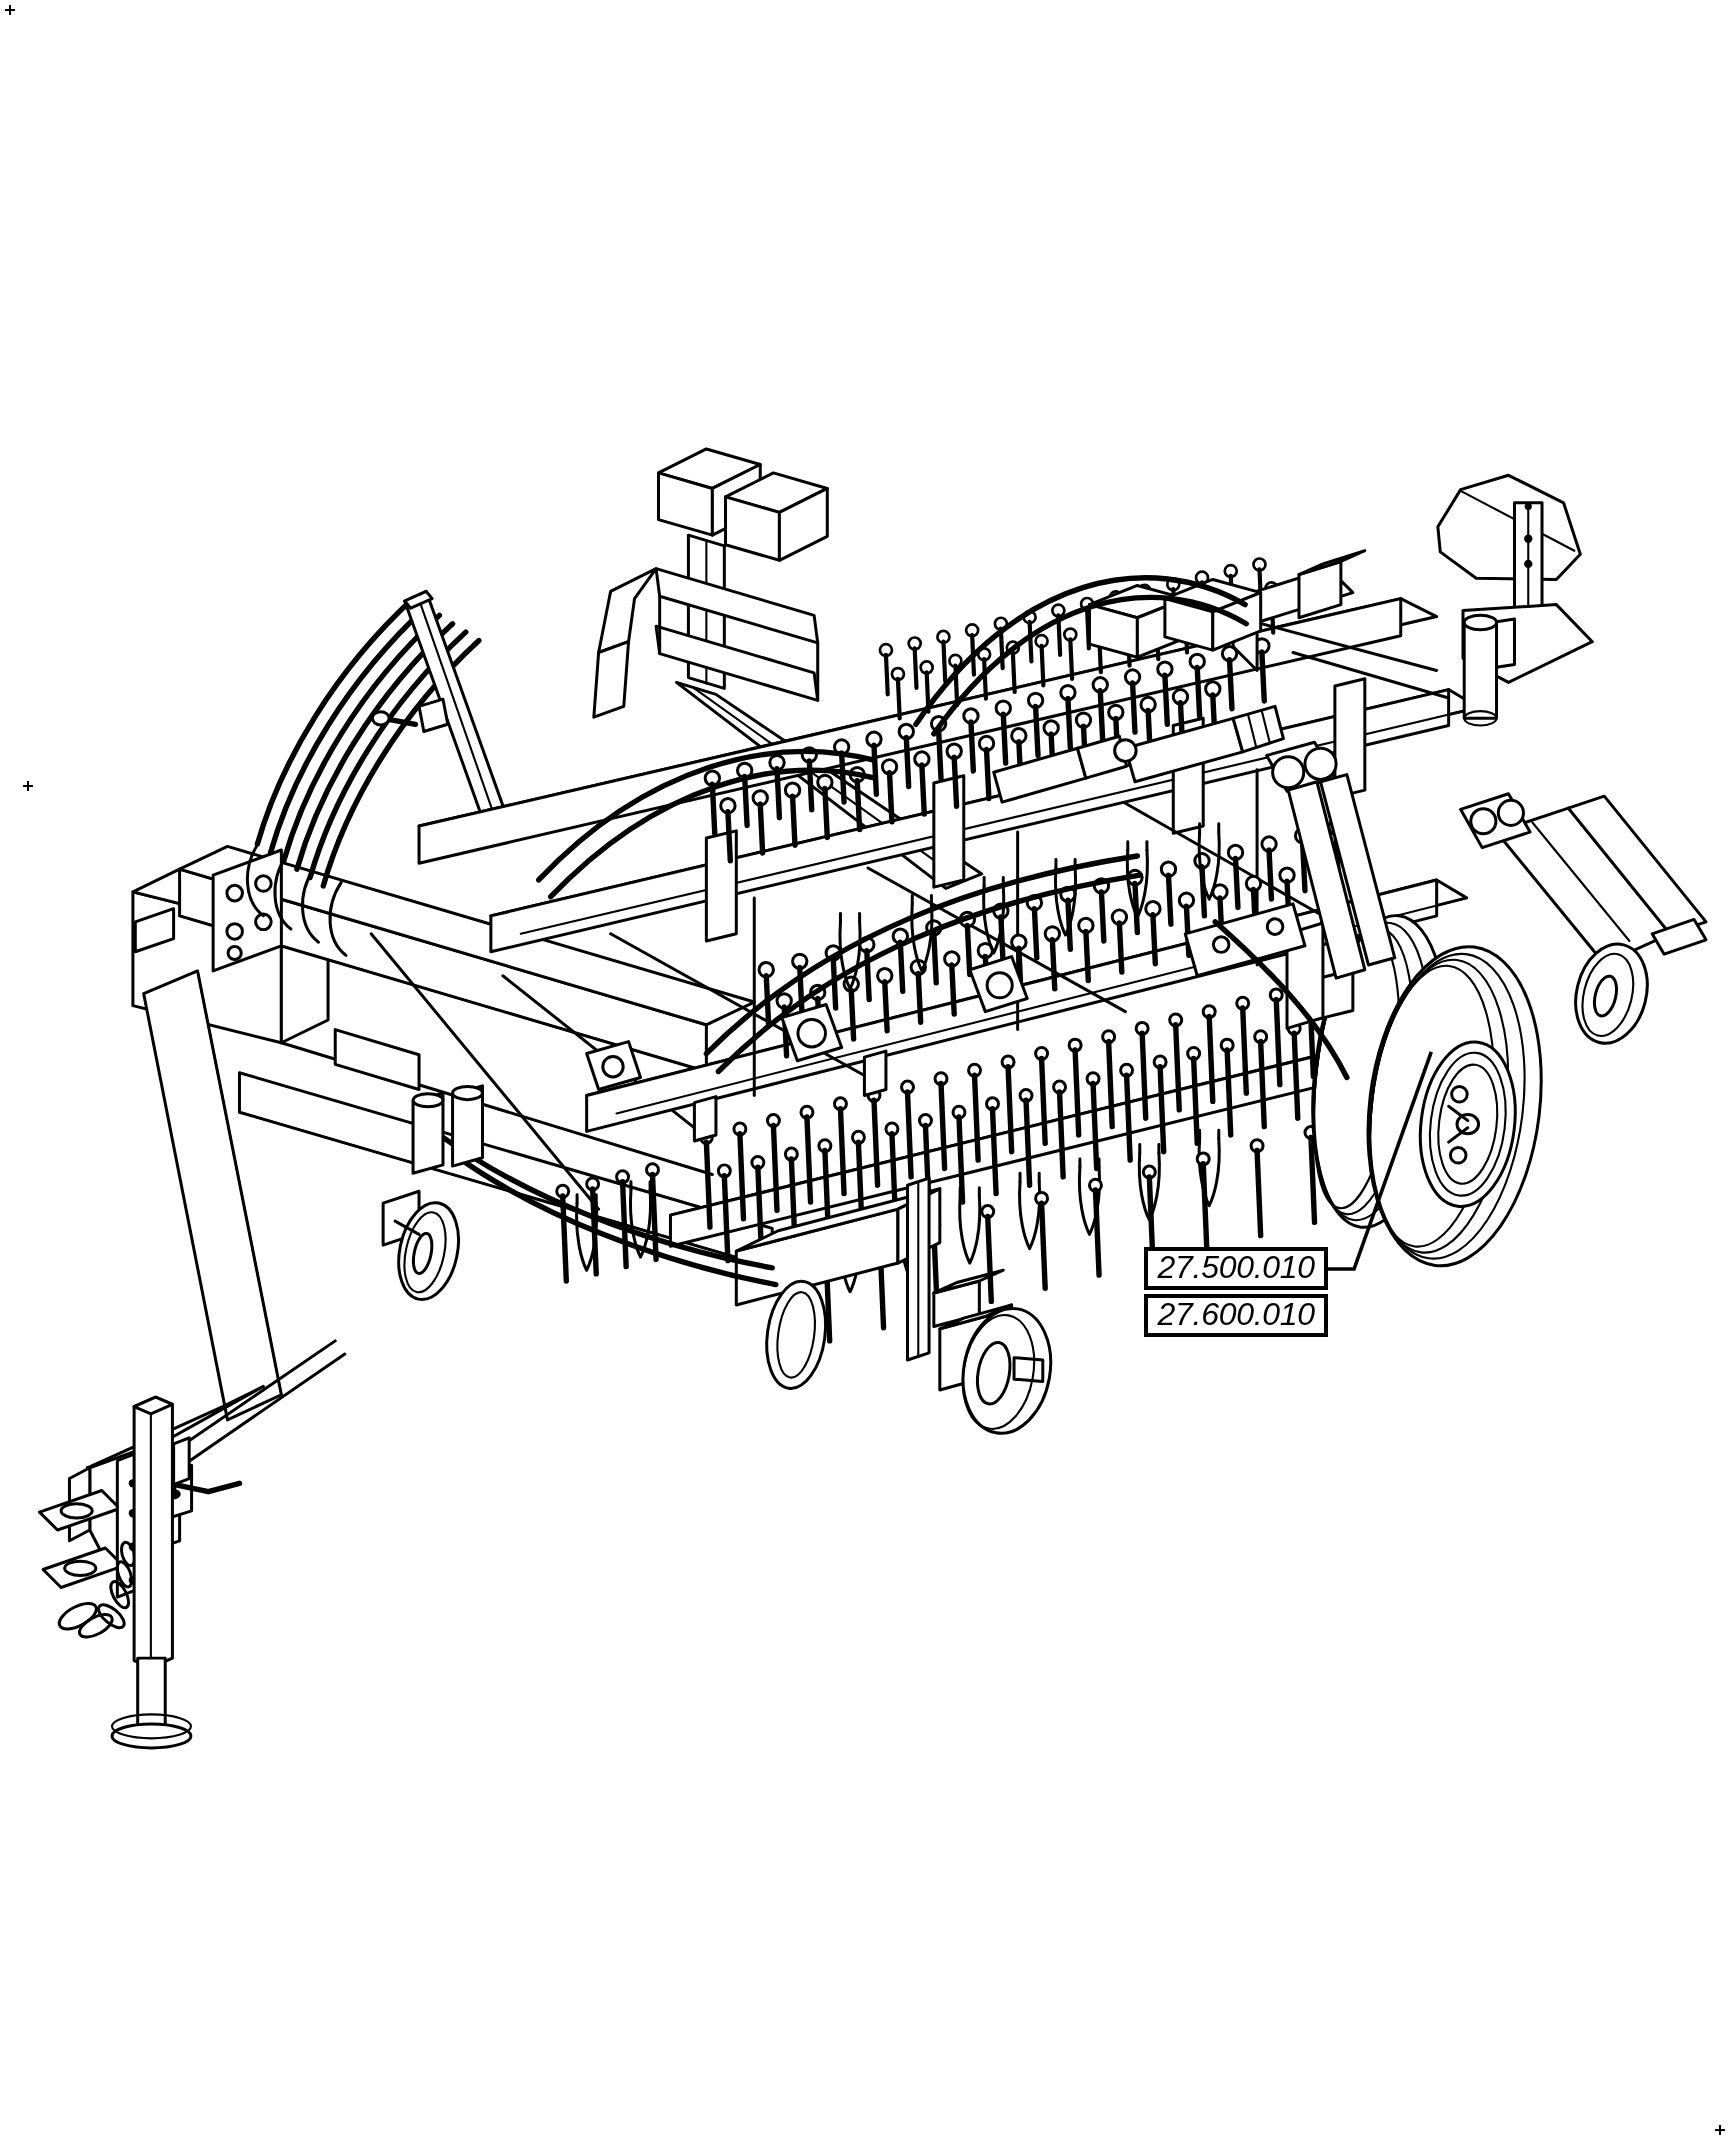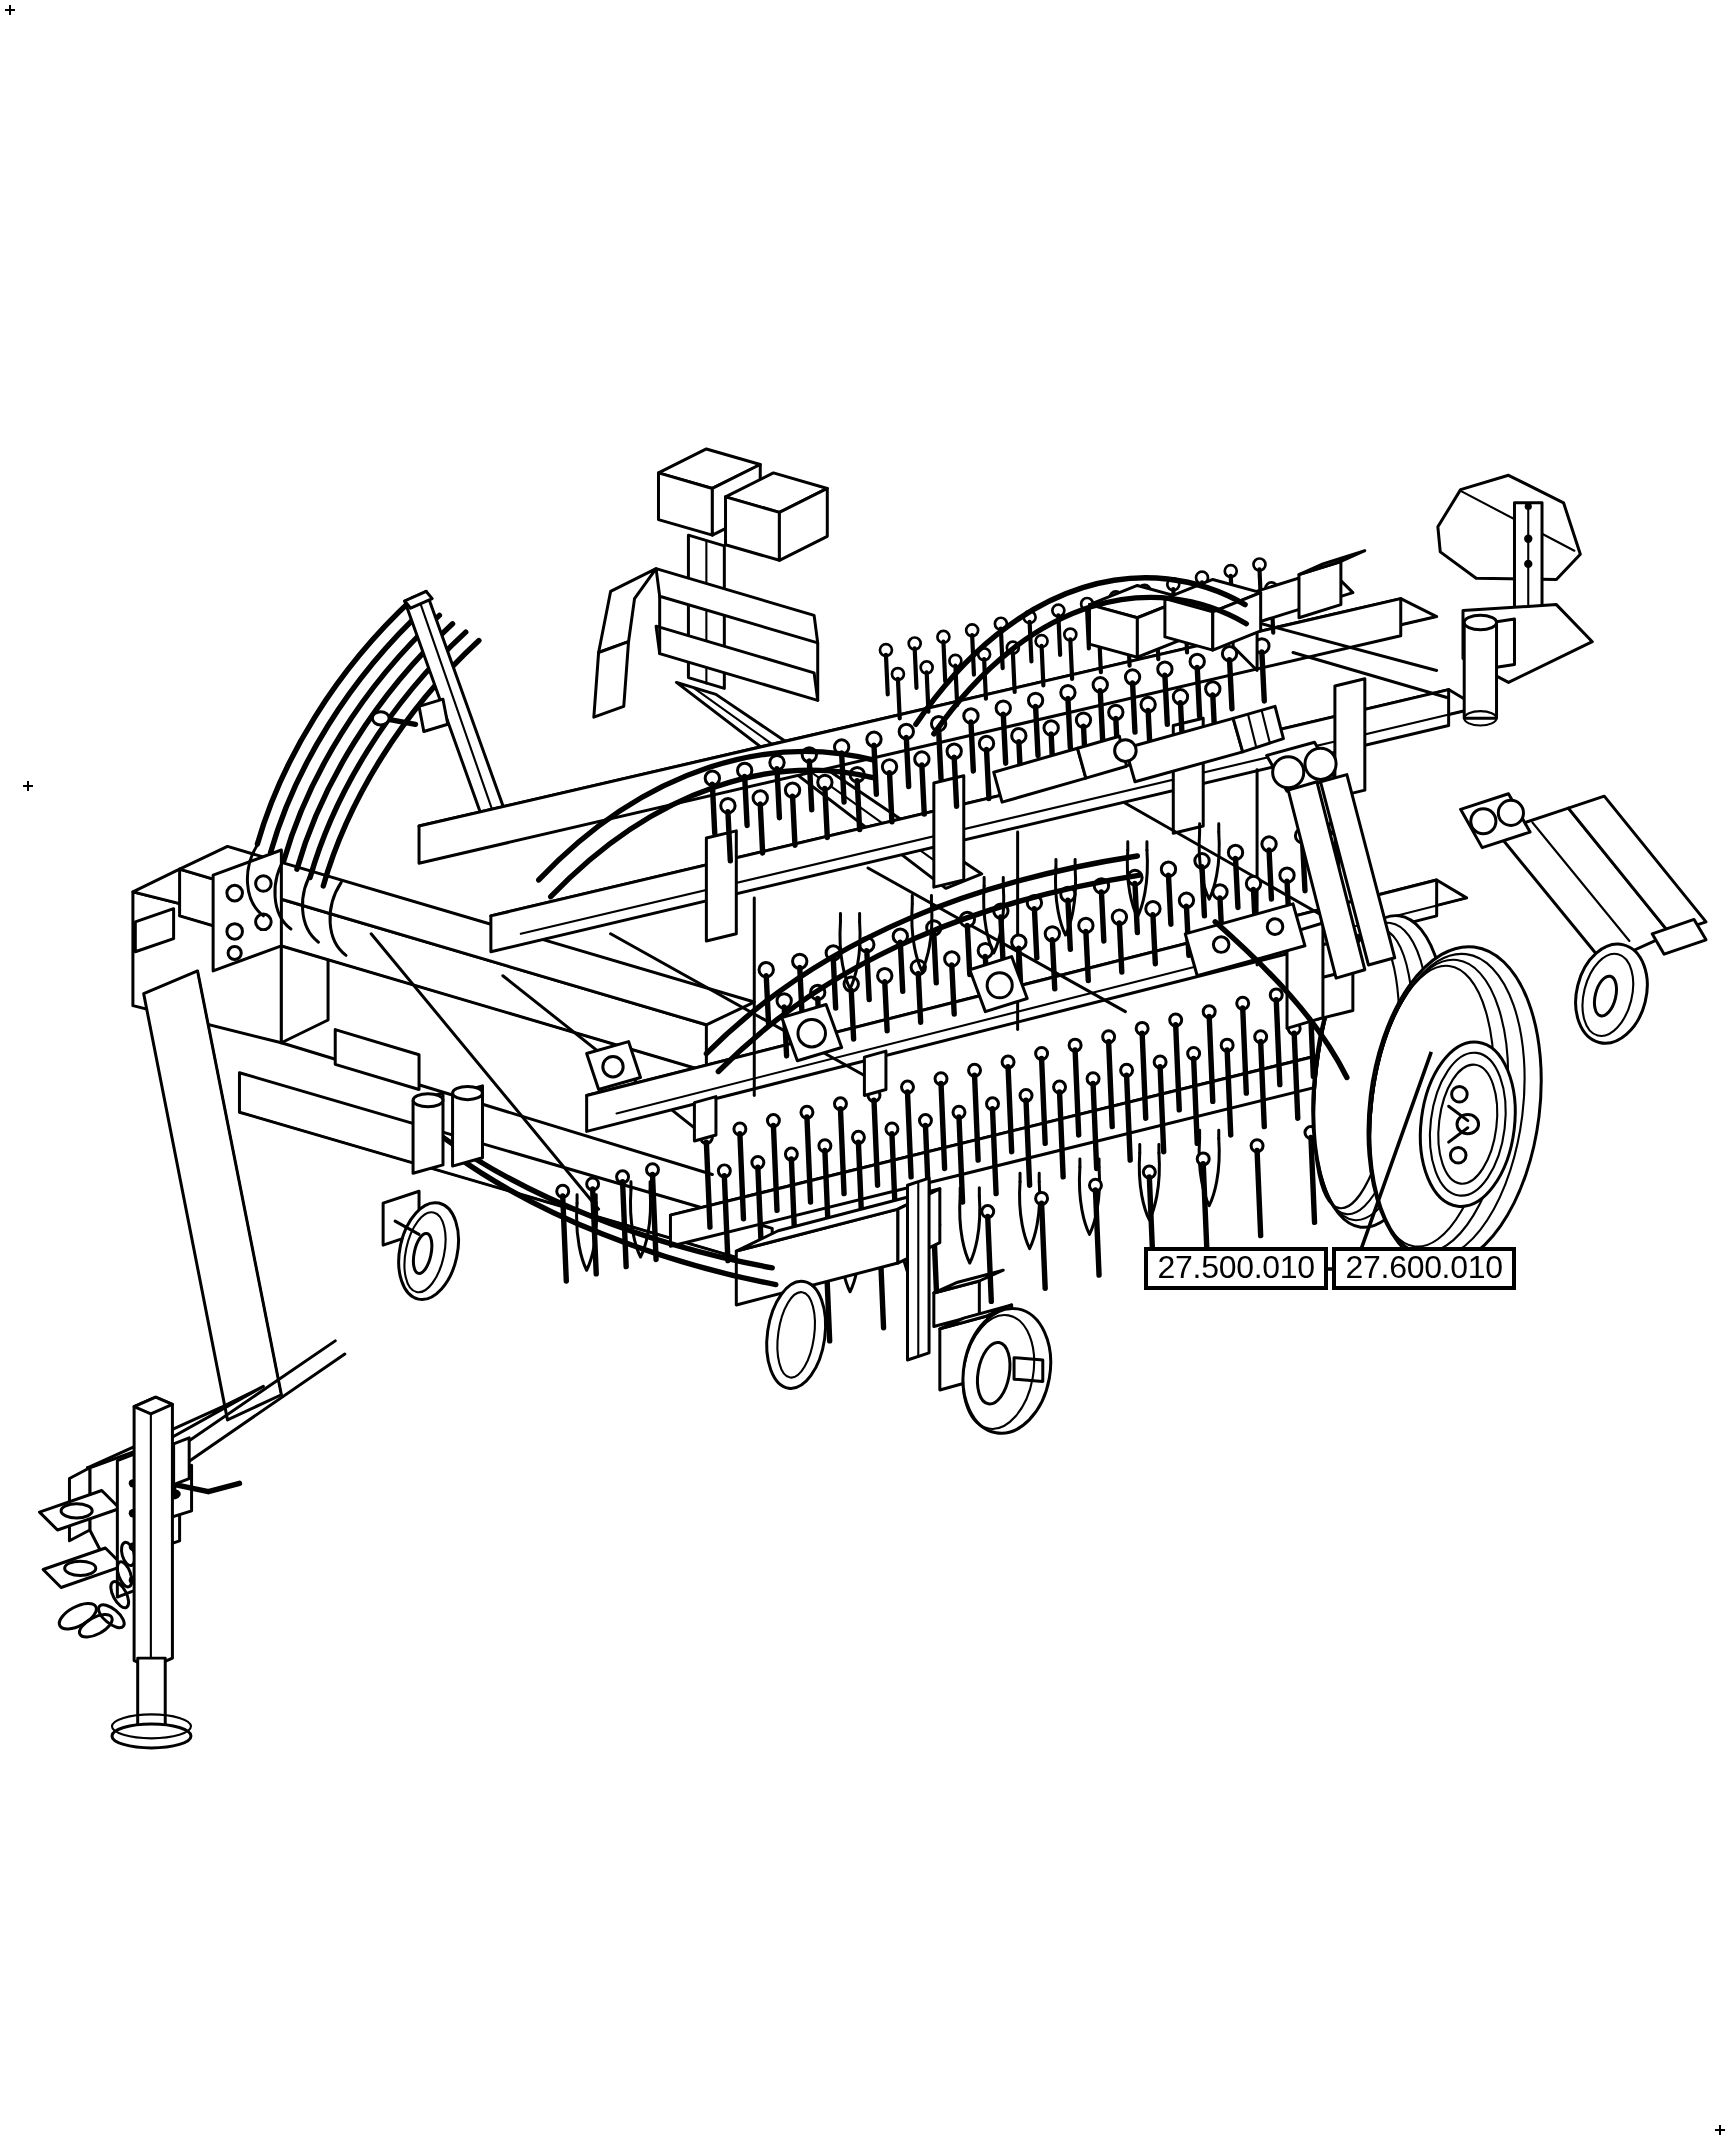--- a/index.html
+++ b/index.html
@@ -7,23 +7,24 @@
   body{
     width:1730px;height:2140px;position:relative;overflow:hidden;
     font-family:"Liberation Sans","DejaVu Sans",sans-serif;
   }
   #sheet{position:absolute;inset:0;background:#ffffff;}
   #artwork{position:absolute;inset:0;width:1730px;height:2140px;}
 
   
   .callout-stack{
     position:absolute;
-    display:flex;flex-direction:row;
+    display:flex;flex-direction:column;
     gap:3.6px;
     z-index:40;
+    font-style:italic;
   }
   .callout-box{
     background:#ffffff;
     border:4.2px solid #000000;
     box-sizing:border-box;
     display:flex;align-items:center;
     padding:0 9.6px 2.4px 9.6px;
     height:43px;
     min-width:175px;
   }

